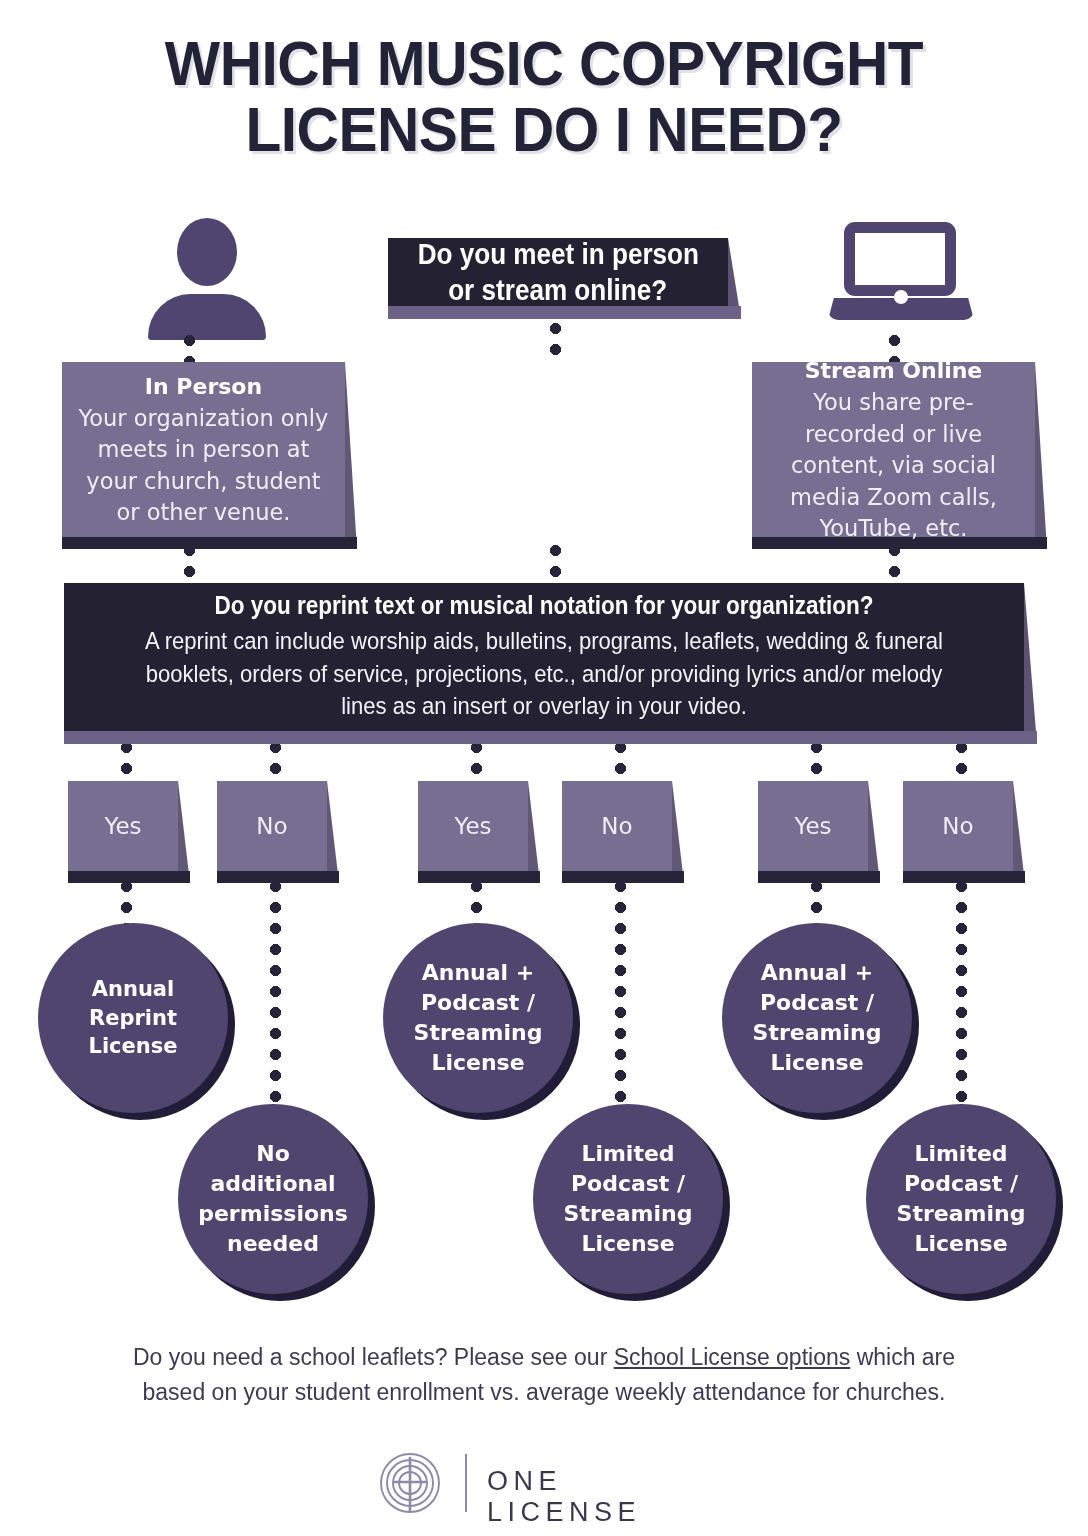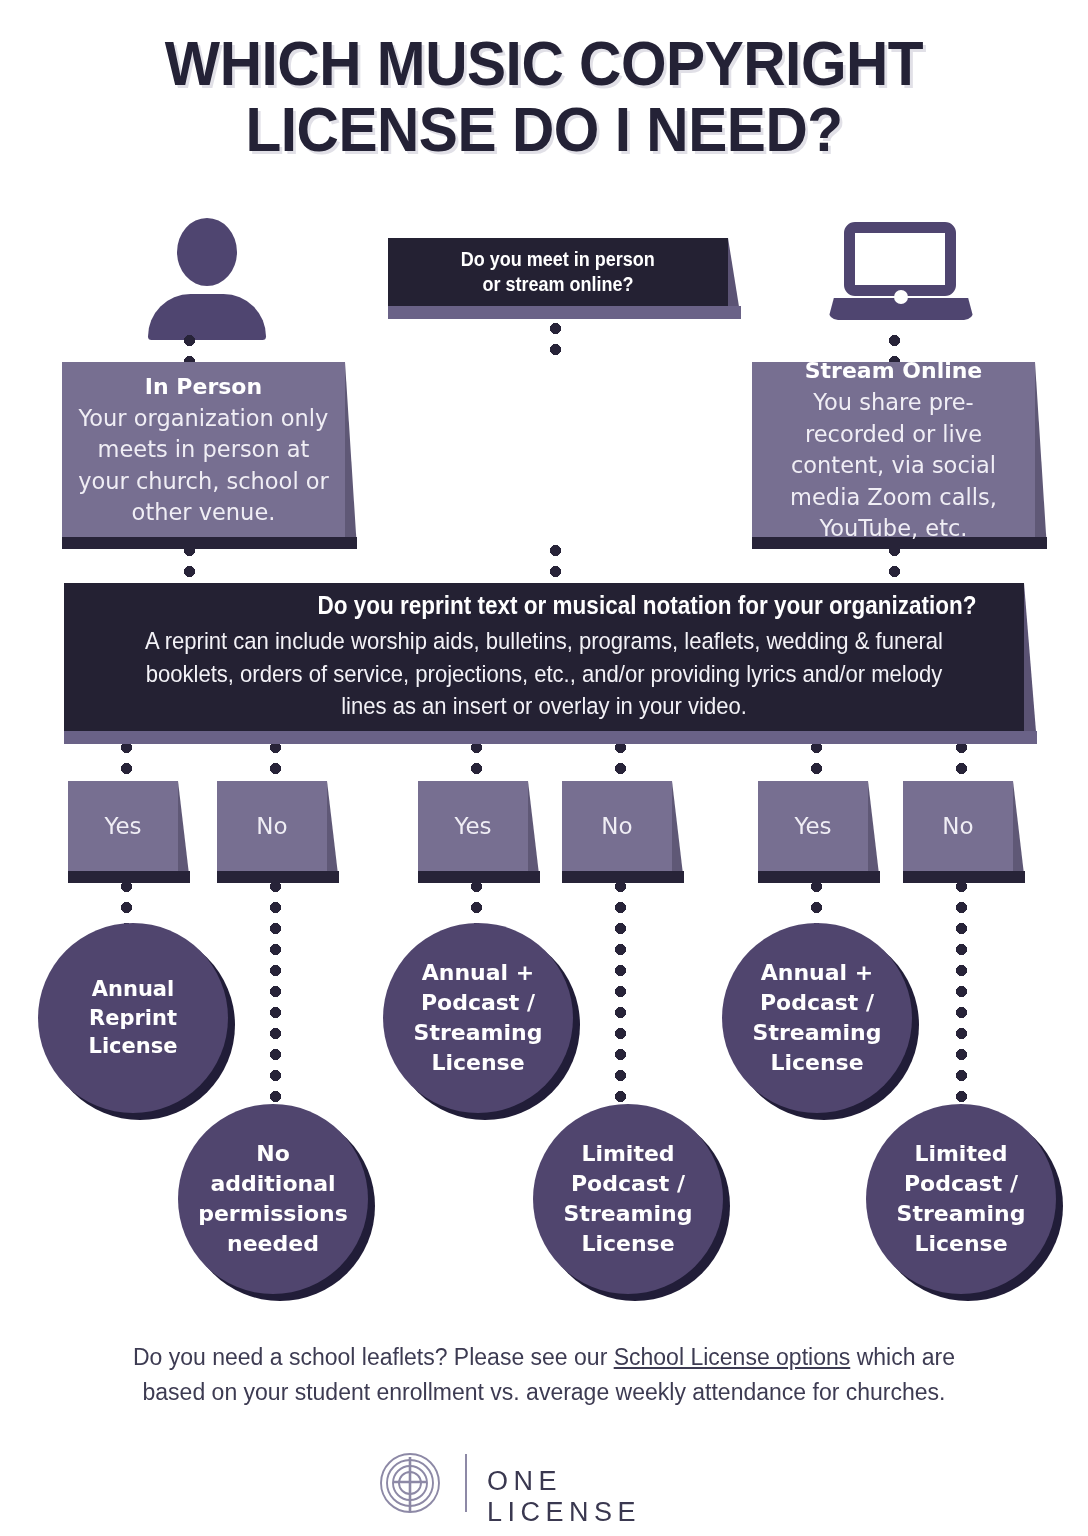--- a/index.html
+++ b/index.html
@@ -78,28 +78,28 @@
     position:absolute;right:-13px;top:0;width:13px;bottom:-13px;background:#5b5374;z-index:1;
     clip-path:polygon(0% 0%,100% 100%,100% 100%,0% 100%);
   }
   .dark3d .dbottom{
     position:absolute;left:0;right:-13px;bottom:-13px;height:13px;background:#6a6287;z-index:1;
   }
 
   .qbox .dface{
     display:flex;flex-direction:column;align-items:center;justify-content:center;
     text-align:center;font-family:"Liberation Sans",sans-serif;font-weight:bold;
-    font-size:20px;line-height:1.25;
+    font-size:29px;line-height:1.25;
   }
   .qbox .dface span{display:block;transform:scaleX(0.9);transform-origin:50% 50%;}
 
   .reprint .dface{
-    padding:14px 11px 16px;text-align:center;
+    padding:14px 26px 16px;text-align:center;
     font-family:"Liberation Sans",sans-serif;
-    display:flex;flex-direction:column;justify-content:center;align-items:flex-end;
+    display:flex;flex-direction:column;justify-content:center;
   }
   .reprint .rhead{
     font-weight:bold;font-size:25px;line-height:1.35;margin-bottom:2px;
     transform:scaleX(0.9);transform-origin:50% 50%;
   }
   .reprint .rbody{
     font-size:24.5px;line-height:1.33;font-weight:normal;color:#f3f2f7;
     transform:scaleX(0.9);transform-origin:50% 50%;
   }
 
@@ -169,21 +169,21 @@
 
   <div class="dots" style="left:183px;top:330px;height:34px;"></div>
   <div class="dots" style="left:549px;top:318px;height:46px;"></div>
   <div class="dots" style="left:888px;top:330px;height:34px;"></div>
 
   <div class="box3d optbox" style="left:62px;top:362px;width:283px;height:175px;">
     <div class="side"></div>
     <div class="bottom"></div>
     <div class="face">
       <span class="ohead">In Person</span>
-      <span>Your organization only meets in person at your church, school or other venue.</span>
+      <span>Your organization only meets in person at your church, student or other venue.</span>
     </div>
   </div>
 
 
   <div class="box3d optbox" style="left:752px;top:362px;width:283px;height:175px;">
     <div class="side"></div>
     <div class="bottom"></div>
     <div class="face">
       <span class="ohead">Stream Online</span>
       <span>You share pre-recorded or live content, via social media Zoom calls, YouTube, etc.</span>

